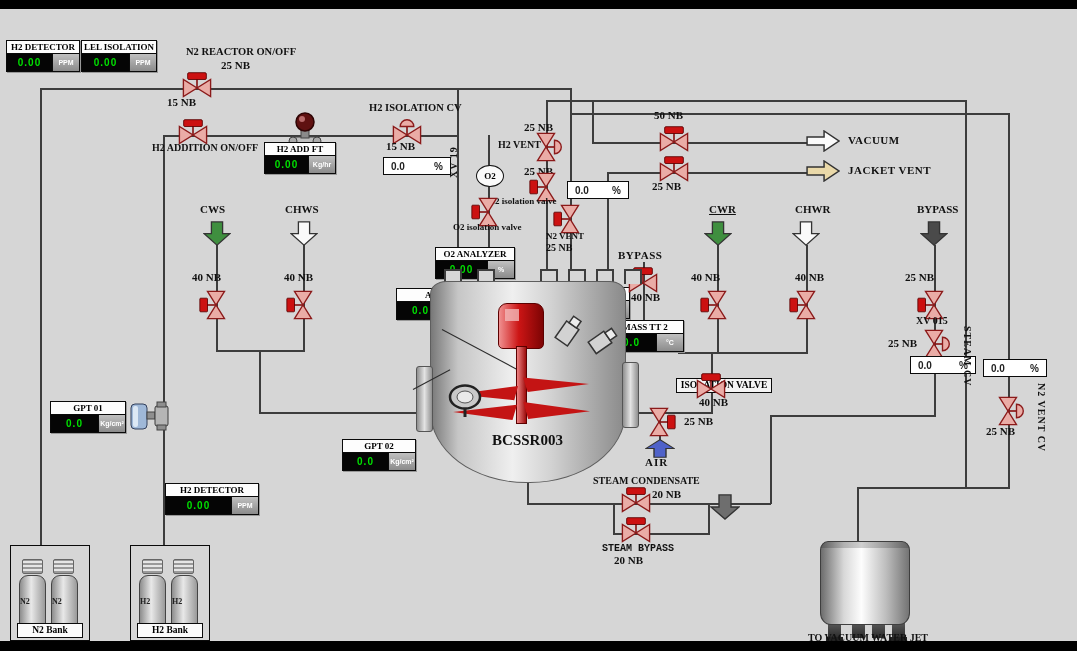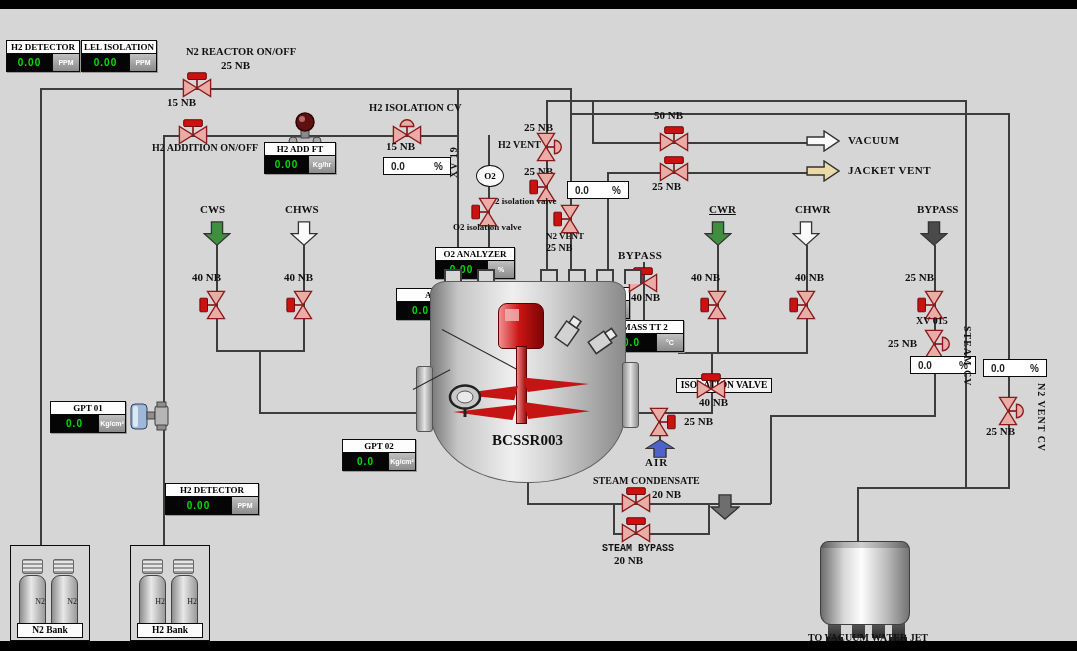--- a/index.html
+++ b/index.html
@@ -47,21 +47,21 @@
           background:linear-gradient(90deg,#8f8f8f,#e3e3e3 50%,#909090);}
   #motor{position:absolute;left:498px;top:303px;width:44px;height:44px;border:1px solid #5c0000;
          background:linear-gradient(90deg,#f09090,#cc1515 45%,#7d0404);border-radius:9px 9px 5px 5px;}
   #motor:after{content:"";position:absolute;left:6px;top:5px;width:14px;height:12px;background:#f3b8b8;opacity:.8;}
   #shaft{position:absolute;left:516px;top:346px;width:9px;height:76px;border:1px solid #5c0000;
          background:linear-gradient(90deg,#ef8383,#9c0c0c);}
   .blade{position:absolute;background:#c41414;border:0;}
   .bank{position:absolute;width:78px;height:94px;border:1.5px solid #0a0a0a;background:#d6d6d6;}
   .bank .cyl{position:absolute;top:29px;width:25px;height:51px;border:1px solid #444;border-radius:9px 9px 3px 3px;
              background:linear-gradient(90deg,#8d8d8d,#e8e8e8 45%,#9a9a9a);display:flex;align-items:center;
-             justify-content:flex-end;font-weight:normal;font-size:8px;color:#222;}
+             justify-content:flex-start;font-weight:bold;font-size:8px;color:#222;}
   .bank .neck{position:absolute;top:13px;width:19px;height:13px;border:1px solid #666;border-radius:2px;
              background:repeating-linear-gradient(0deg,#9a9a9a 0 2px,#e6e6e6 2px 4px);}
   .bank .blab{position:absolute;left:6px;right:6px;bottom:2px;height:13px;border:1px solid #0a0a0a;background:#fbfbfb;
              font-weight:bold;font-size:9.5px;text-align:center;line-height:13px;}
   #tank{position:absolute;left:820px;top:541px;width:88px;height:82px;border:1px solid #3f3f3f;
         border-radius:8px 8px 11px 11px/9px 9px 12px 12px;
         background:linear-gradient(90deg,#6d6d6d,#d8d8d8 26%,#fdfdfd 46%,#bdbdbd 74%,#747474);}
   #tank:before{content:"";position:absolute;left:0;right:0;top:0;height:6px;background:rgba(0,0,0,.18);border-radius:8px 8px 0 0;}
   .leg{position:absolute;width:13px;height:16px;background:linear-gradient(#5c5c5c,#2b2b2b);top:622px;}
   .foot{position:absolute;width:17px;height:4px;background:#222;top:637px;}

